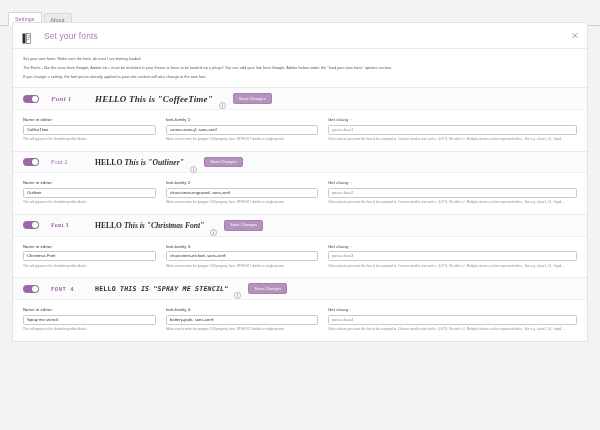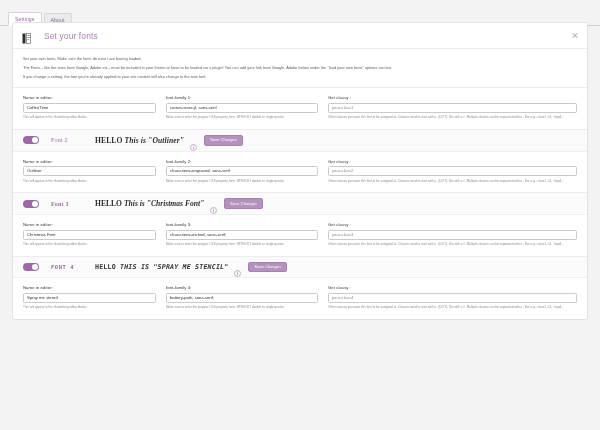--- a/index.html
+++ b/index.html
@@ -267,20 +267,35 @@
       </span>
     </div>
 
     <div class="intro">
       <p>Set your own fonts. Make sure the fonts do exist / are beeing loaded.</p>
       <p>The Fonts - like the ones from Google, Adobe etc.- must be included in your theme or have to be loaded via a plugin! You can add your link from Google, Adobe below under the "load your own fonts" options section.</p>
       <p>If you change a setting, the font you're already applied to your site content will also change to the new font.</p>
     </div>
 
     <div class="font-block">
+      <div class="font-head">
+        <div class="toggle">
+            <span class="knob"></span>
+          </div>
+        <span class="font-label f1">Font 1</span>
+        <span class="preview p1"><span>HELLO</span> <span>This is "CoffeeTime"</span></span>
+        <span class="info-icon">
+          <svg width="7" height="7" viewBox="0 0 7 7">
+            <circle cx="3.5" cy="3.5" r="3" fill="none" stroke="#a87fb0" stroke-width="0.6"></circle>
+            <rect x="3.15" y="2.9" width="0.7" height="2.2" fill="#a87fb0"></rect>
+            <rect x="3.15" y="1.6" width="0.7" height="0.8" fill="#a87fb0"></rect>
+          </svg>
+        </span>
+        <span class="save-btn">Save Changes</span>
+      </div>
       <div class="fields">
         <div class="field col-name">
           <span class="field-label">Name in editor:</span>
           <input type="text" value="CoffeeTime" style="">
           <span class="field-help">This will appear in the Gutenberg editor blocks</span>
         </div>
         <div class="field col-family">
           <span class="field-label">font-family 1:</span>
           <input type="text" value="corner-store-jf, sans-serif" style="">
           <span class="field-help">Make sure to enter the propper CSS property here. WITHOUT double or single quotes</span>

